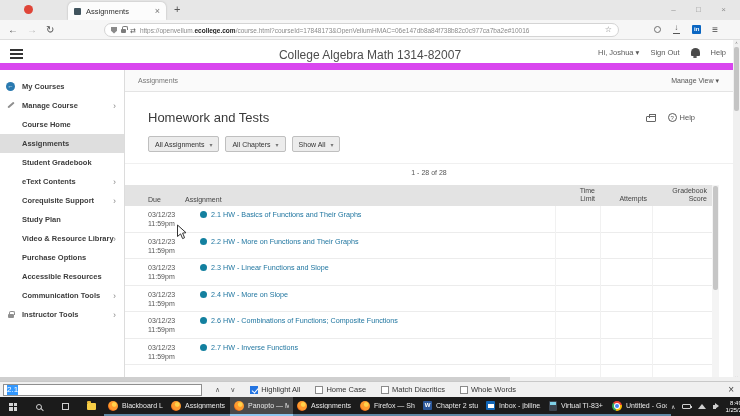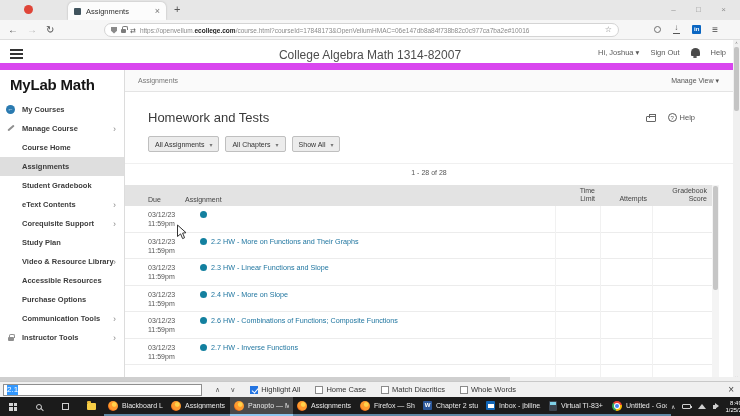--- a/index.html
+++ b/index.html
@@ -195,21 +195,20 @@
   <div class="course-title">College Algebra Math 1314-82007</div>
   <div class="hdr-right">
     <span class="txt"><span>Hi, Joshua</span> <span>▾</span></span>
     <span class="txt">Sign Out</span>
     <span class="bell"></span>
     <span class="txt">Help</span>
   </div>
 </div>
 
 <div id="sidebar">
-  <div class="brand">MyLab Math</div>
   <div class="nav-list">
     <div class="nav-item">
       <span class="ic-courses">←</span>
       <span>My Courses</span>
     </div>
     <div class="nav-item">
       <span class="ic-pencil"></span>
       <span>Manage Course</span>
       <span class="chev">›</span>
     </div>
@@ -231,24 +230,24 @@
       <span class="chev">›</span>
     </div>
     <div class="nav-item">
       <span>Study Plan</span>
     </div>
     <div class="nav-item">
       <span>Video &amp; Resource Library</span>
       <span class="chev">›</span>
     </div>
     <div class="nav-item">
+      <span>Purchase Options</span>
+    </div>
+    <div class="nav-item">
       <span>Accessible Resources</span>
-    </div>
-    <div class="nav-item">
-      <span>Purchase Options</span>
     </div>
     <div class="nav-item">
       <span>Communication Tools</span>
       <span class="chev">›</span>
     </div>
     <div class="nav-item">
       <span class="ic-lock"></span>
       <span>Instructor Tools</span>
       <span class="chev">›</span>
     </div>
@@ -300,20 +299,21 @@
   </div>
 
   <div class="tbody">
     <div class="trow">
       <div class="c-due">
           <div>03/12/23</div>
           <div>11:59pm</div>
         </div>
       <div class="c-asg">
           <span class="bullet"></span>
+          <span class="alink">2.1 HW - Basics of Functions and Their Graphs</span>
         </div>
     </div>
     <div class="trow">
       <div class="c-due">
           <div>03/12/23</div>
           <div>11:59pm</div>
         </div>
       <div class="c-asg">
           <span class="bullet"></span>
           <span class="alink">2.2 HW - More on Functions and Their Graphs</span>

